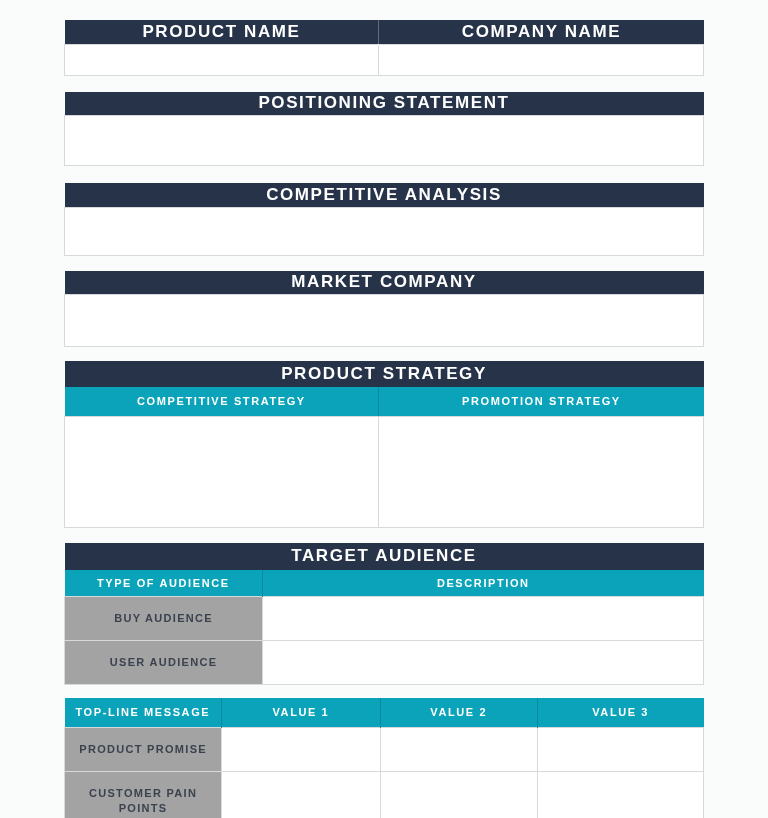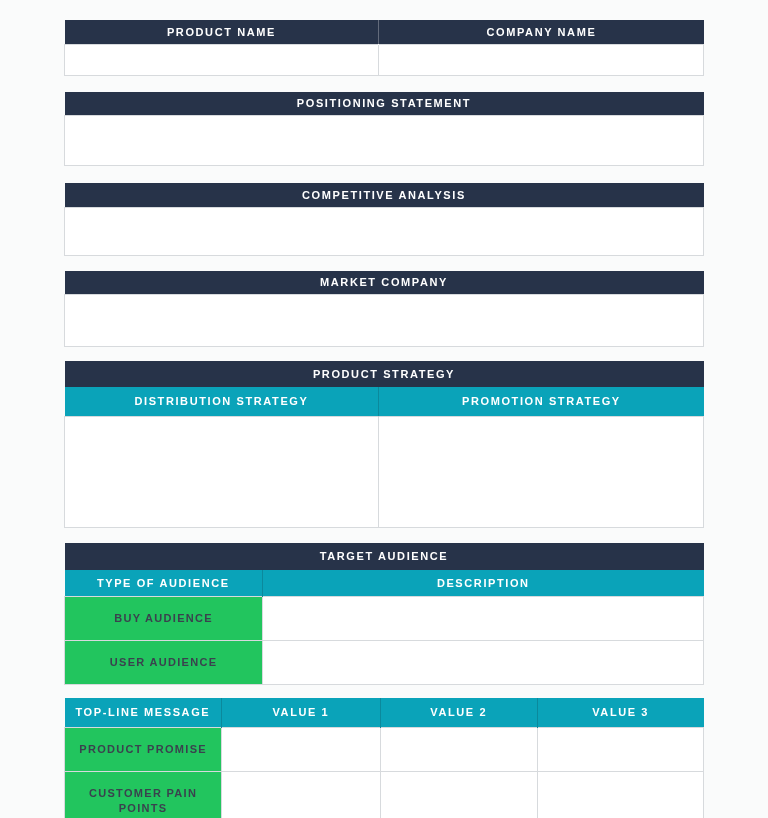--- a/index.html
+++ b/index.html
@@ -19,21 +19,21 @@
   }
   table.tbl {
     width: 100%;
     border-collapse: collapse;
     table-layout: fixed;
   }
   
   .navy-th {
     background: #273349;
     color: #ffffff;
-    font-size: 11px;
+    font-size: 17px;
     font-weight: bold;
     letter-spacing: 1.6px;
     text-align: center;
     vertical-align: middle;
     padding: 0 4px;
   }
   .navy-divide { border-left: 1px solid rgba(255,255,255,0.28); }
   
   .teal-th {
     background: #0aa3b9;
@@ -46,21 +46,21 @@
     padding: 0 4px;
   }
   .teal-divide { border-left: 1px solid rgba(17,60,70,0.25); }
   
   .fill {
     background: #ffffff;
     border: 1px solid #d7dadd;
   }
   
   .rowlabel {
-    background: #22c55e;
+    background: #a3a3a3;
     border: 1px solid #d7dadd;
     color: #3a424e;
     font-size: 11px;
     font-weight: bold;
     letter-spacing: 1.3px;
     text-align: center;
     vertical-align: middle;
     padding: 14px 10px;
     line-height: 1.35;
   }
@@ -140,21 +140,21 @@
   <table class="tbl sec-strategy">
     <colgroup>
         <col style="width:49.2%">
         <col style="width:50.8%">
       </colgroup>
     <tbody>
         <tr>
       <th class="navy-th h-hdr-md" colspan="2">PRODUCT STRATEGY</th>
     </tr>
     <tr>
-      <th class="teal-th h-sub">DISTRIBUTION STRATEGY</th>
+      <th class="teal-th h-sub">COMPETITIVE STRATEGY</th>
       <th class="teal-th teal-divide h-sub">PROMOTION STRATEGY</th>
     </tr>
     <tr>
       <td class="fill h-body-lg"></td>
       <td class="fill h-body-lg"></td>
     </tr>
   </tbody>
     </table>
 
   <table class="tbl sec-audience">

